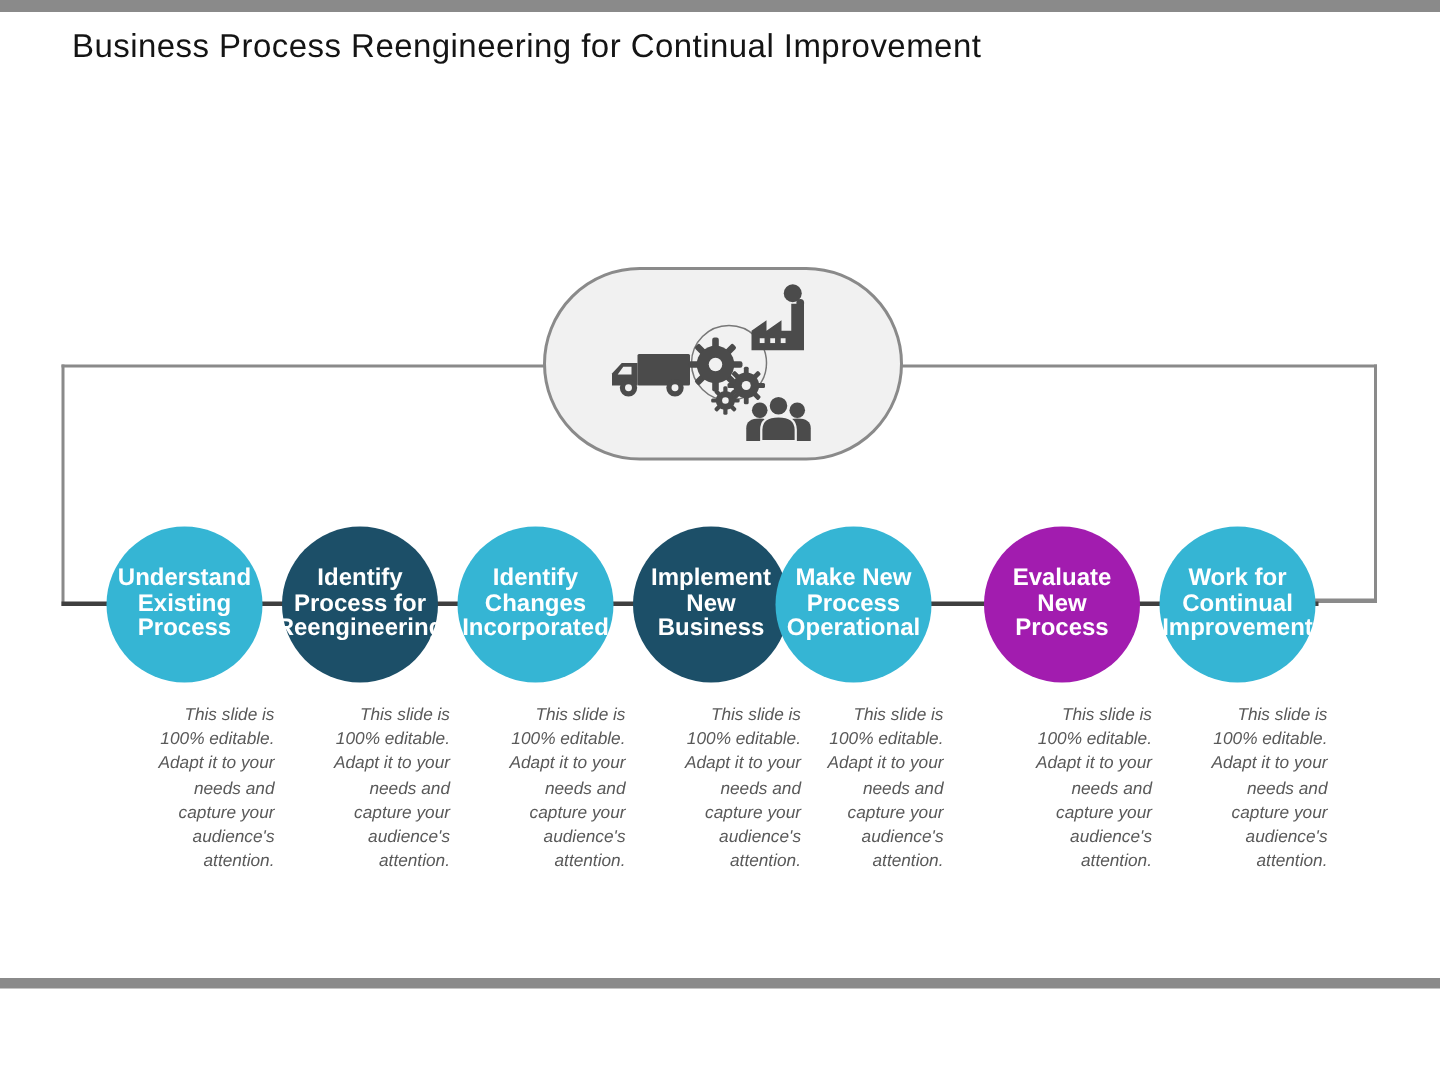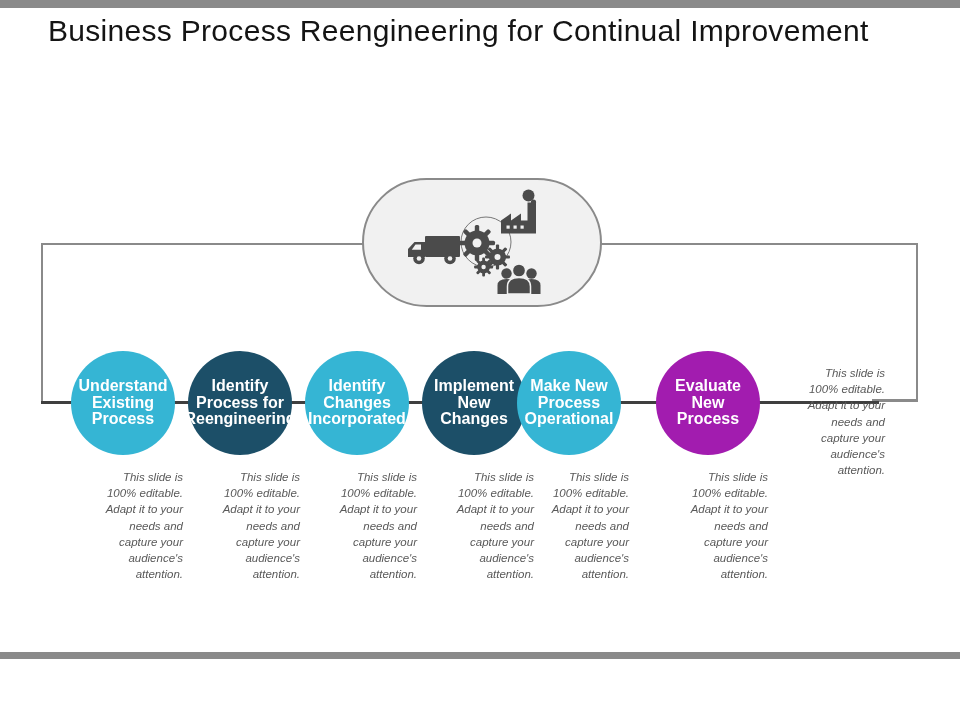--- a/index.html
+++ b/index.html
@@ -5,21 +5,21 @@
   html,body{margin:0;padding:0;}
   body{
     width:960px;height:720px;position:relative;overflow:hidden;
     background:#ffffff;font-family:"Liberation Sans",sans-serif;
   }
   .bar{position:absolute;left:0;width:960px;height:8px;background:#8a8a8a;}
   .bar.top{top:0;}
   .bar.bottom{top:652px;height:7px;}
   .title{
     position:absolute;left:48px;top:13px;width:880px;
-    font-size:30px;line-height:36px;color:#141414;letter-spacing:.3px;
+    font-size:22px;line-height:36px;color:#141414;letter-spacing:.3px;
     white-space:nowrap;
   }
   
   .bk{position:absolute;background:#8a8a8a;}
   .bk-top{left:41px;top:243px;width:877px;height:2px;}
   .bk-left{left:41px;top:243px;width:2px;height:161px;}
   .bk-right{left:916px;top:243px;width:2px;height:159px;}
   .bk-stub-right{left:872px;top:399px;width:46px;height:3px;}
   
   .connector{position:absolute;left:41px;top:401px;width:838px;height:3px;background:#3f3f3f;z-index:1;}
@@ -167,21 +167,21 @@
 needs and
 capture your
 audience's
 attention.</div>
 </div>
 
 <div class="step" style="left:414px">
   <div class="circle" style="background: rgb(28, 79, 104);">
     <span class="label">Implement
 New
-Changes</span>
+Business</span>
   </div>
   <div class="caption">This slide is
 100% editable.
 Adapt it to your
 needs and
 capture your
 audience's
 attention.</div>
 </div>
 
@@ -209,20 +209,25 @@
   <div class="caption">This slide is
 100% editable.
 Adapt it to your
 needs and
 capture your
 audience's
 attention.</div>
 </div>
 
 <div class="step" style="left:765px">
+  <div class="circle" style="background: rgb(53, 181, 212);">
+    <span class="label">Work for
+Continual
+Improvement</span>
+  </div>
   <div class="caption">This slide is
 100% editable.
 Adapt it to your
 needs and
 capture your
 audience's
 attention.</div>
 </div>
 
 </body></html>

